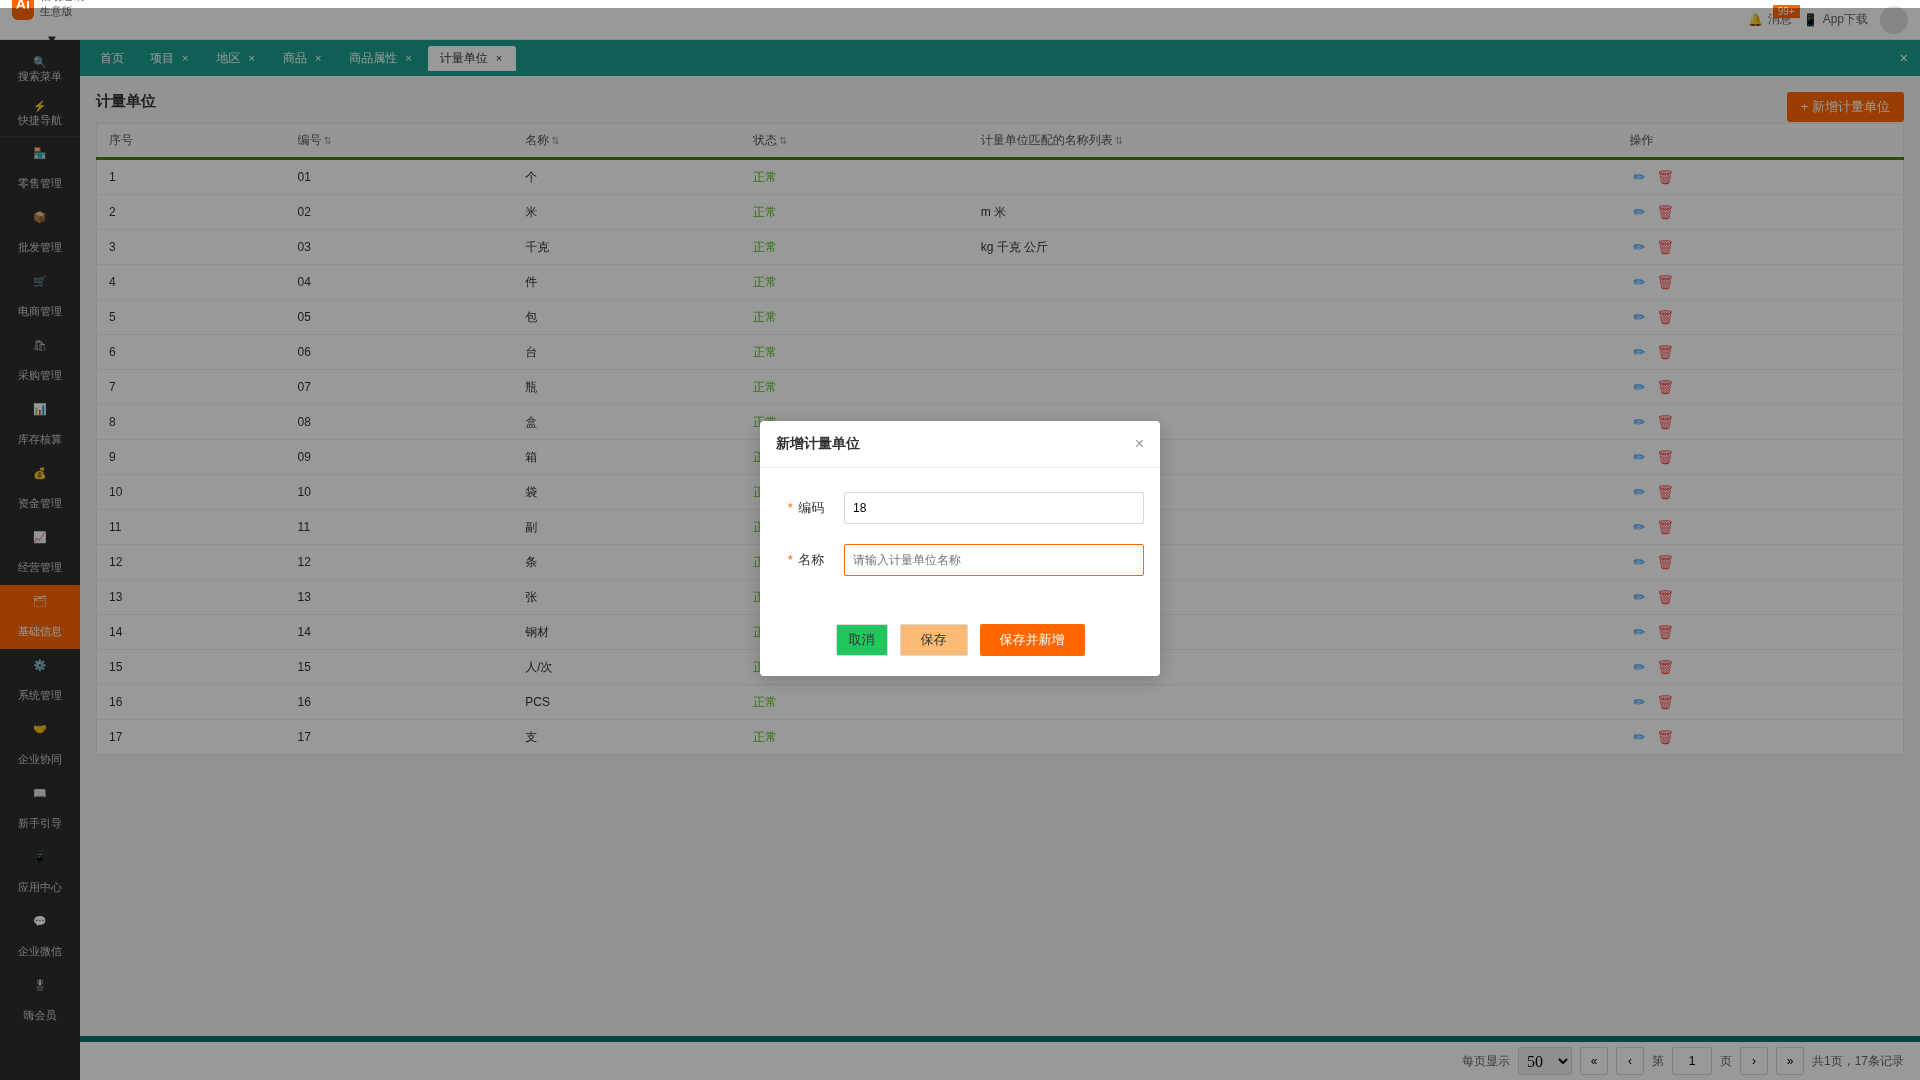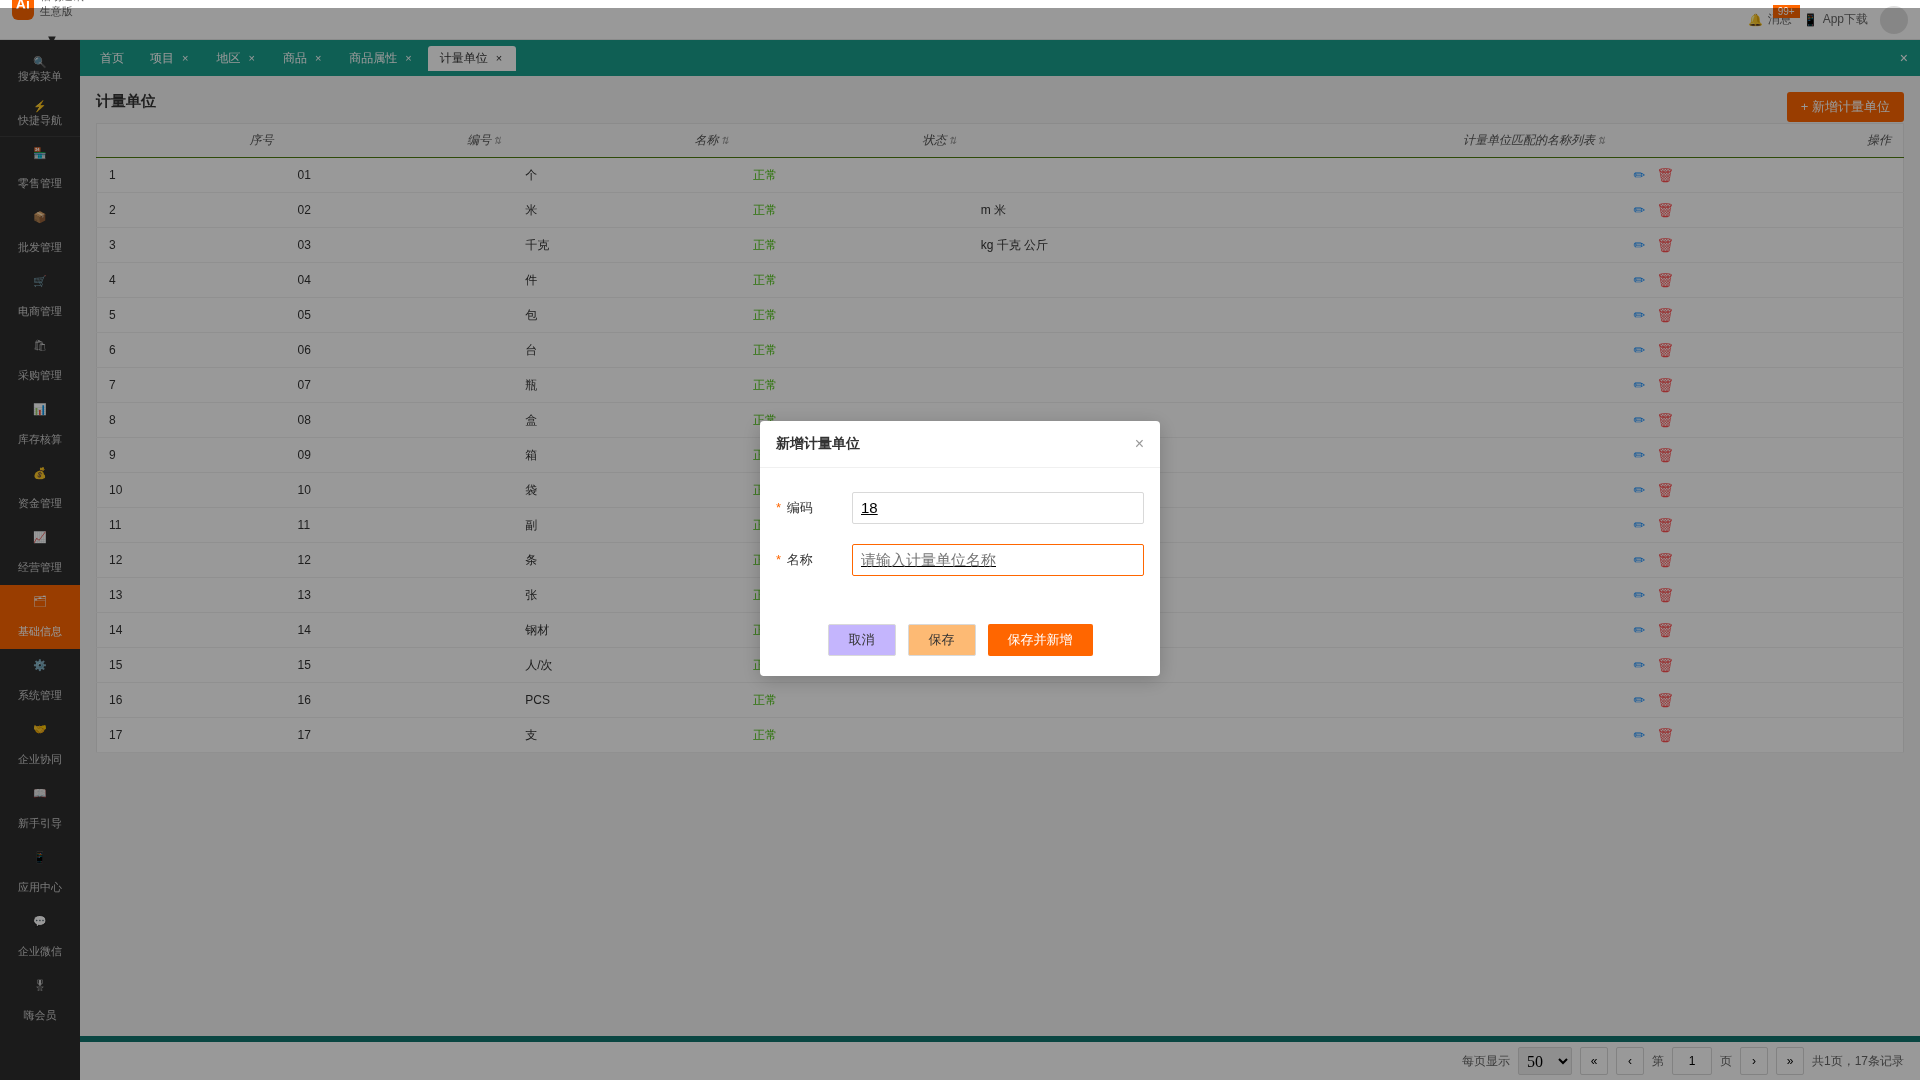--- a/index.html
+++ b/index.html
@@ -40,47 +40,47 @@
     .tab-close-btn { background: none; border: none; cursor: pointer; color: inherit; font-size: 11px; padding: 0 2px; }
     .global-close { margin-left: auto; color: #fff; cursor: pointer; font-size: 14px; padding: 4px; }
 
     
     .page-content { flex: 1; padding: 16px; background: #f5f5f5; overflow-y: auto; position: relative; }
     .page-title { font-size: 15px; font-weight: 600; color: #333; margin-bottom: 12px; }
     .add-btn { position: absolute; top: 16px; right: 16px; background: #f60; color: #fff; border: none; border-radius: 3px; padding: 6px 14px; cursor: pointer; font-size: 13px; }
 
     
     .data-table { width: 100%; background: #fff; border-collapse: collapse; border: 1px solid #e8e8e8; }
-    .data-table th { background: #fafafa; padding: 8px 12px; text-align: right; font-weight: 500; color: #555; border-bottom: 1px solid #4d7c0f; font-size: 12px; white-space: nowrap; font-style: italic; }
+    .data-table th { background: #fafafa; padding: 8px 12px; text-align: left; font-weight: 500; color: #555; border-bottom: 3px solid #4d7c0f; font-size: 12px; white-space: nowrap; }
     .data-table td { padding: 7px 12px; border-bottom: 1px solid #f0f0f0; font-size: 12px; color: #333; }
     .sort-icon { color: #999; margin-left: 2px; font-size: 10px; }
     .status-normal { color: #52c41a; font-size: 12px; }
     .action-btn { background: none; border: none; cursor: pointer; color: #1890ff; padding: 2px 4px; font-size: 14px; }
     .action-btn.delete { color: #ff4d4f; }
 
     
     .pagination-bar { height: 44px; background: #fff; border-top: 6px solid #0f766e; display: flex; align-items: center; justify-content: flex-end; padding: 0 16px; gap: 8px; font-size: 12px; color: #666; }
     .page-btn { width: 28px; height: 28px; border: 1px solid #d9d9d9; background: #fff; cursor: pointer; border-radius: 2px; display: flex; align-items: center; justify-content: center; font-size: 12px; }
     .page-input { width: 40px; height: 28px; border: 1px solid #d9d9d9; text-align: center; border-radius: 2px; font-size: 12px; }
     .page-size-select { height: 28px; border: 1px solid #d9d9d9; border-radius: 2px; font-size: 16px; padding: 0 4px; font-family: Liberation Serif, serif; }
 
     
     .modal-overlay { position: fixed; top: 8px; left: 0; width: 100%; height: 100%; background: rgba(0,0,0,0.4); display: flex; align-items: center; justify-content: center; z-index: 1000; }
     .modal { background: #fff; border-radius: 4px; width: 400px; box-shadow: 0 4px 20px rgba(0,0,0,0.2); }
     .modal-header { display: flex; align-items: center; justify-content: space-between; padding: 14px 16px; border-bottom: 1px solid #f0f0f0; }
     .modal-title { font-size: 14px; font-weight: 600; color: #333; }
     .modal-close { background: none; border: none; cursor: pointer; font-size: 16px; color: #999; padding: 0; }
     .modal-body { padding: 24px 16px 16px; }
     .form-row { display: flex; align-items: center; margin-bottom: 20px; }
-    .form-label { width: 60px; text-align: left; font-size: 13px; color: #333; margin-right: 16px; }
+    .form-label { width: 60px; text-align: center; font-size: 13px; color: #333; margin-right: 8px; }
     .required-star { color: #f60; margin-right: 2px; }
-    .form-input { flex: 1; height: 32px; border: 1px solid #d9d9d9; border-radius: 2px; padding: 0 8px; font-size: 15px; outline: none; text-decoration: underline; }
+    .form-input { flex: 1; height: 32px; border: 1px solid #d9d9d9; border-radius: 2px; padding: 0 8px; font-size: 12px; outline: none; }
     .form-input.focused { border-color: #f60; }
     .modal-footer { display: flex; align-items: center; justify-content: center; gap: 12px; padding: 12px 16px 20px; }
-    .btn-cancel { height: 32px; padding: 0 20px; border: 1px solid #d9d9d9; background: #c4b5fd; border-radius: 2px; cursor: pointer; font-size: 13px; color: #333; }
+    .btn-cancel { height: 32px; padding: 0 12px; border: 1px solid #d9d9d9; background: #22c55e; border-radius: 2px; cursor: pointer; font-size: 13px; color: #333; }
     .btn-save { height: 32px; padding: 0 20px; border: 1px solid #d9d9d9; background: #fdba74; border-radius: 2px; cursor: pointer; font-size: 13px; color: #333; }
     .btn-save-new { height: 32px; padding: 0 20px; border: none; background: #f60; border-radius: 2px; cursor: pointer; font-size: 13px; color: #fff; }
   </style>
 </head>
 <body>
 
 <div class="app-container">
 
   <div class="top-bar">
     <div class="top-bar-left">

